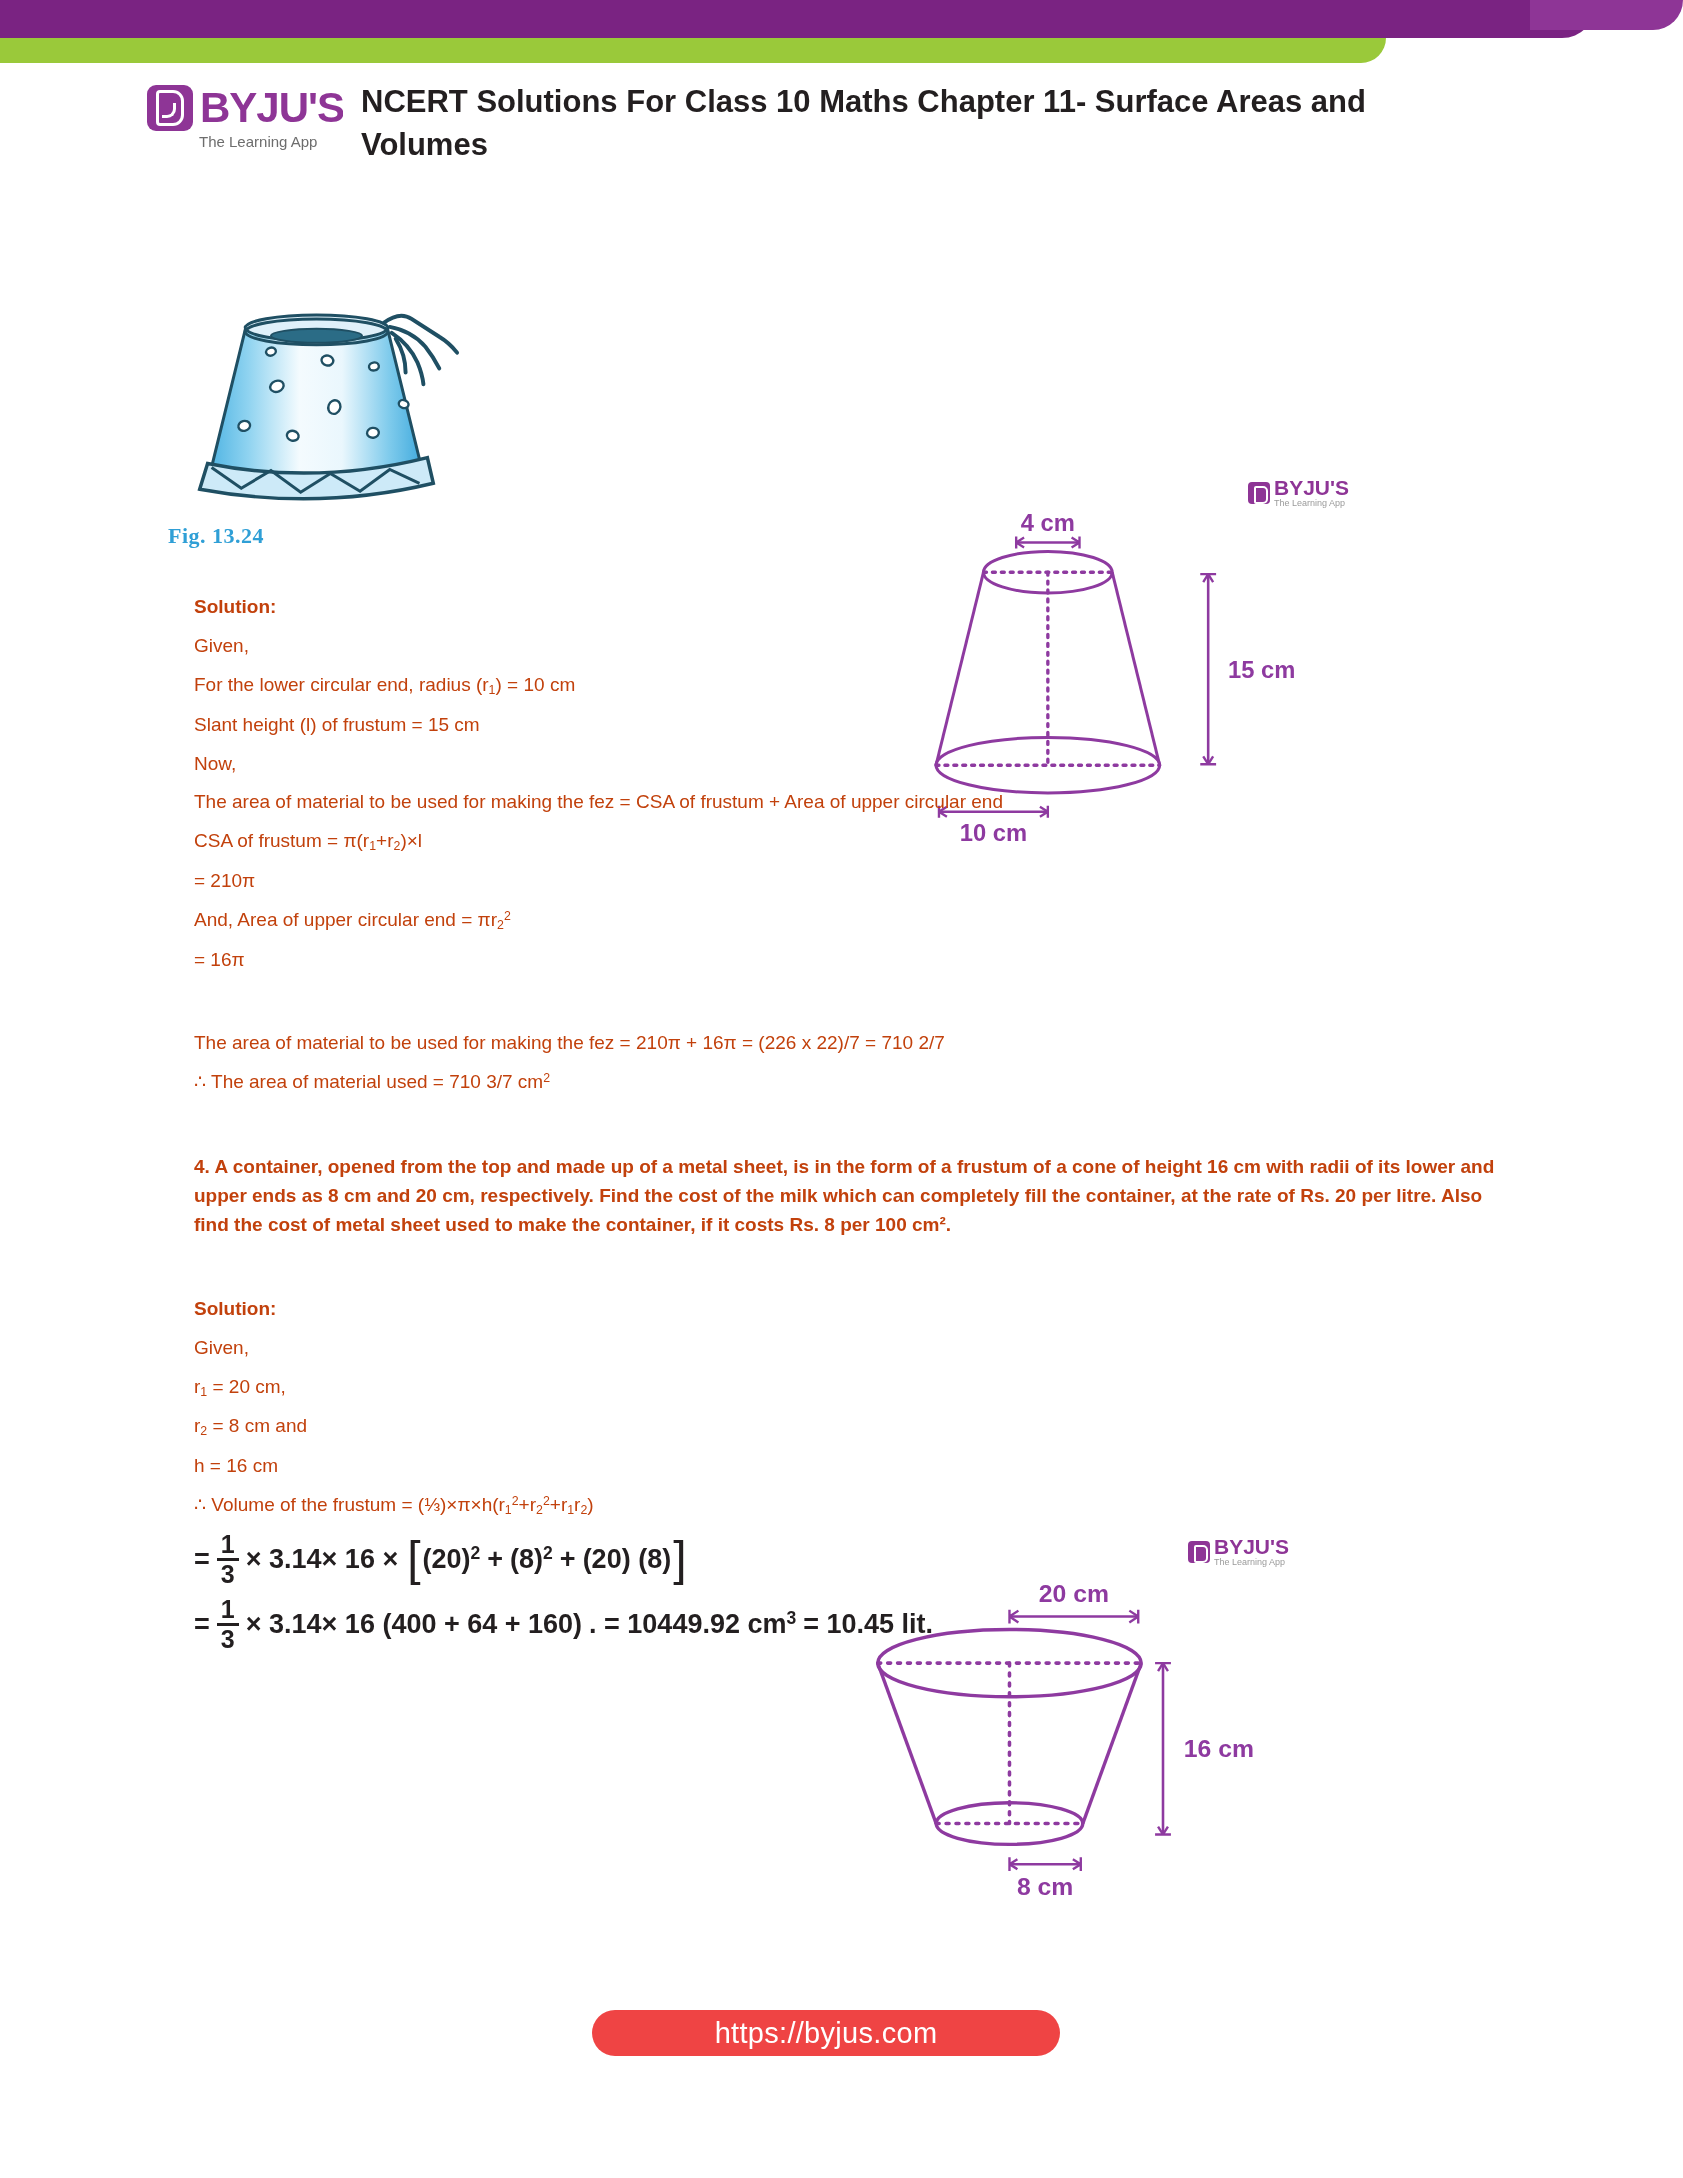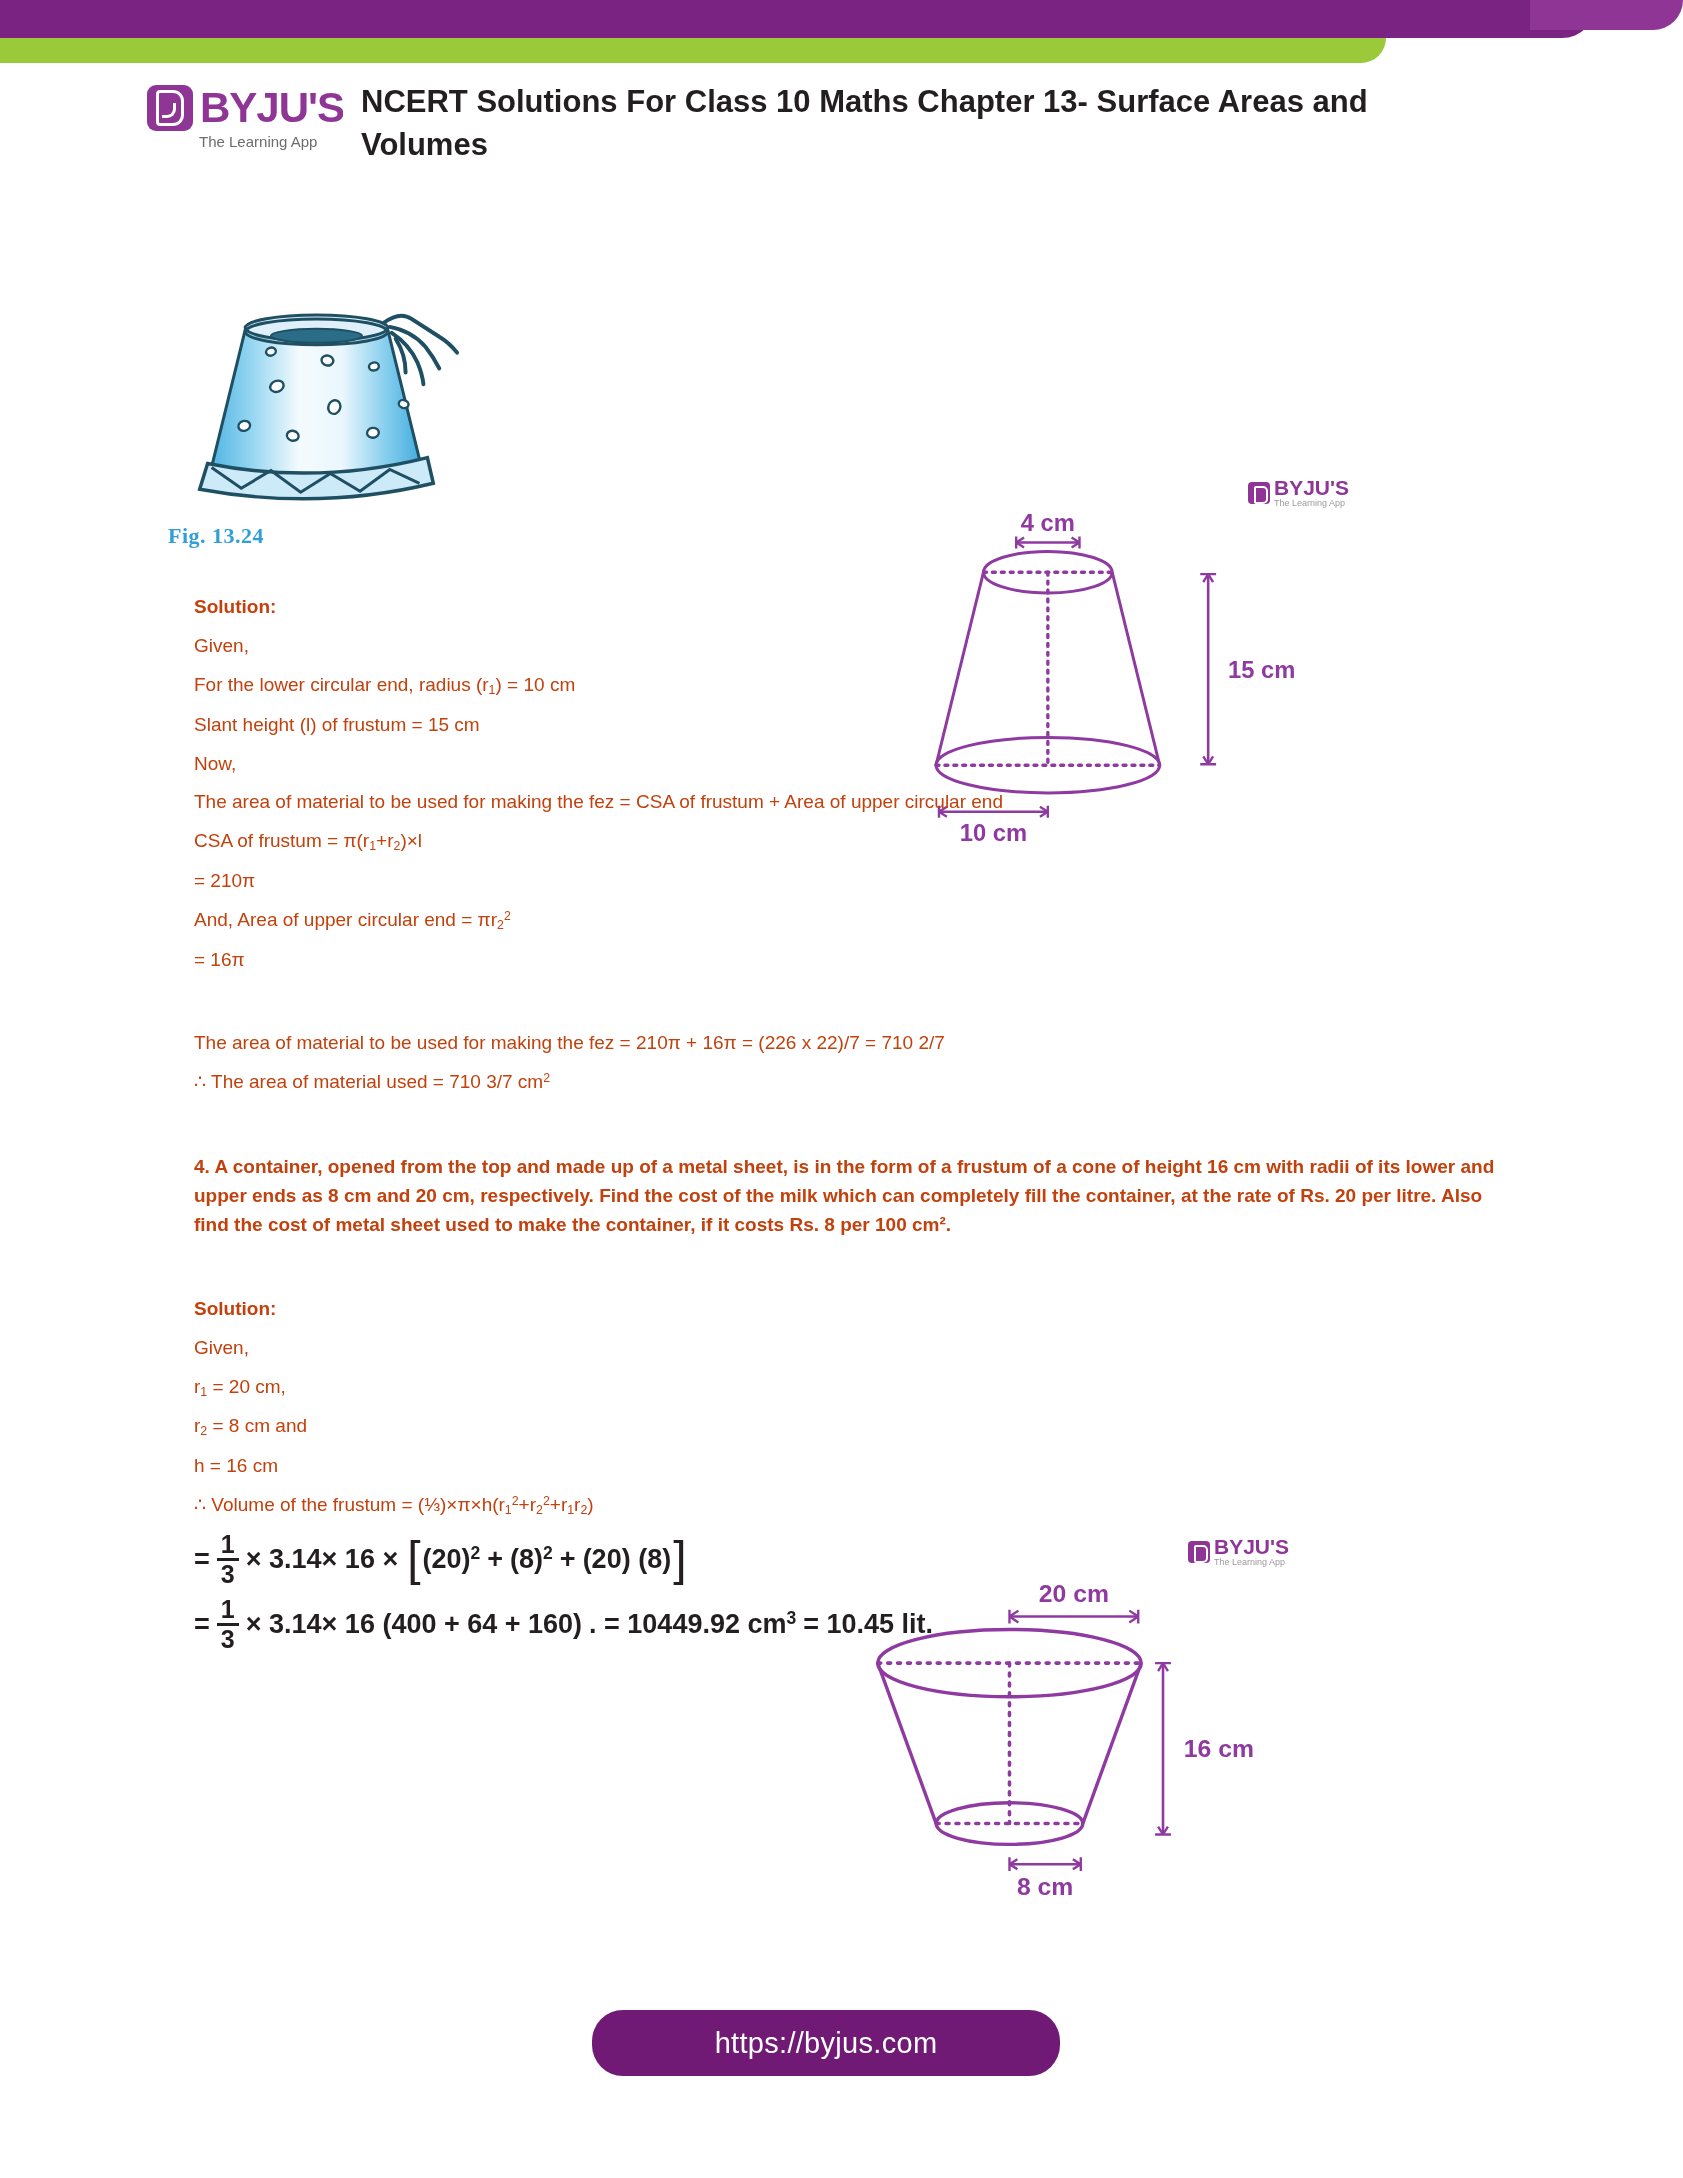--- a/index.html
+++ b/index.html
@@ -126,21 +126,21 @@
   }
   .frac .num { font-size: 25px; font-weight: bold; padding-bottom: 1px; }
   .frac .bar { width: 22px; height: 3px; background: #231f20; }
   .frac .den { font-size: 25px; font-weight: bold; padding-top: 1px; }
   .bigbr { font-size: 48px; font-weight: 300; line-height: 0.75; margin: 0 2px; }
   .mspace { display:inline-block; width: 7px; }
 
   
   .url-pill {
     position: absolute; top: 2010px; left: 592px;
-    width: 468px; height: 66px; background: #701a75;
+    width: 468px; height: 46px; background: #ef4444;
     border-radius: 31px; color: #fff;
     display: flex; align-items: center; justify-content: center;
     font-size: 29px; letter-spacing: 0.3px;
   }
 </style>
 </head>
 <body>
 
 <div class="topbar-wrap">
   <div class="topbar-purple"></div>
@@ -151,21 +151,21 @@
 <div class="header">
   <div class="logo-block">
     <div class="logo-clip">
       <div class="logo-row">
         <div class="logo-mark"></div>
         <div class="logo-word">BYJU'S</div>
       </div>
       <div class="logo-tag">The Learning App</div>
     </div>
   </div>
-  <div class="header-title">NCERT Solutions For Class 10 Maths Chapter 13- Surface Areas and Volumes</div>
+  <div class="header-title">NCERT Solutions For Class 10 Maths Chapter 11- Surface Areas and Volumes</div>
 </div>
 
 <div class="fez-fig">
   <svg width="297" height="297" viewBox="0 0 300 300">
     <defs>
       <linearGradient id="fezgrad" x1="0" y1="0" x2="1" y2="0">
         <stop offset="0%" stop-color="#4fb4e3"></stop>
         <stop offset="18%" stop-color="#8fd3f0"></stop>
         <stop offset="42%" stop-color="#f4fbfe"></stop>
         <stop offset="62%" stop-color="#eaf7fd"></stop>

